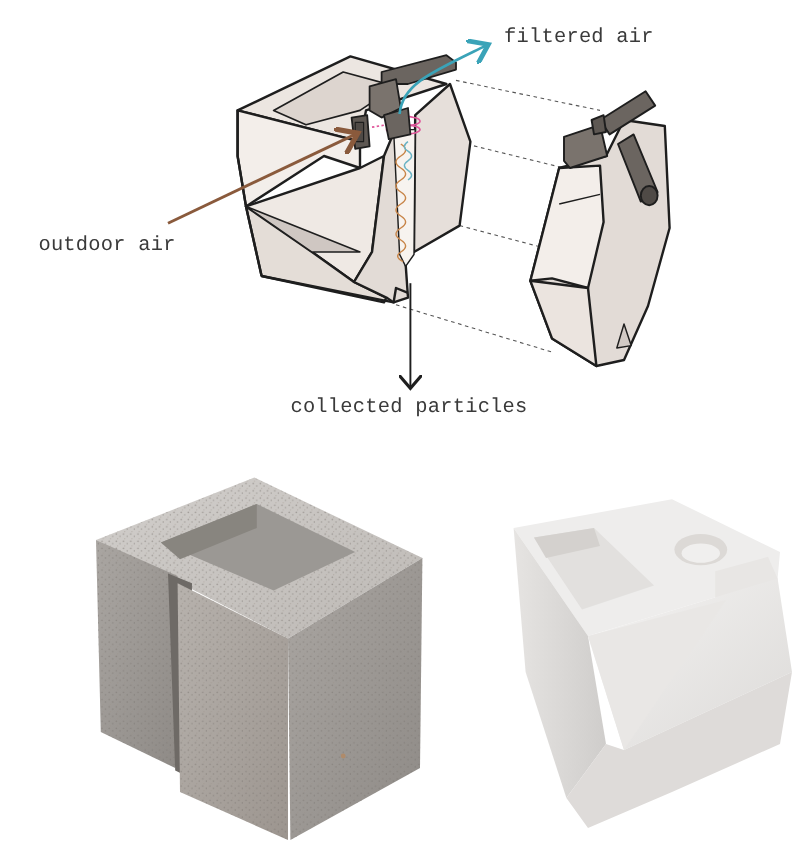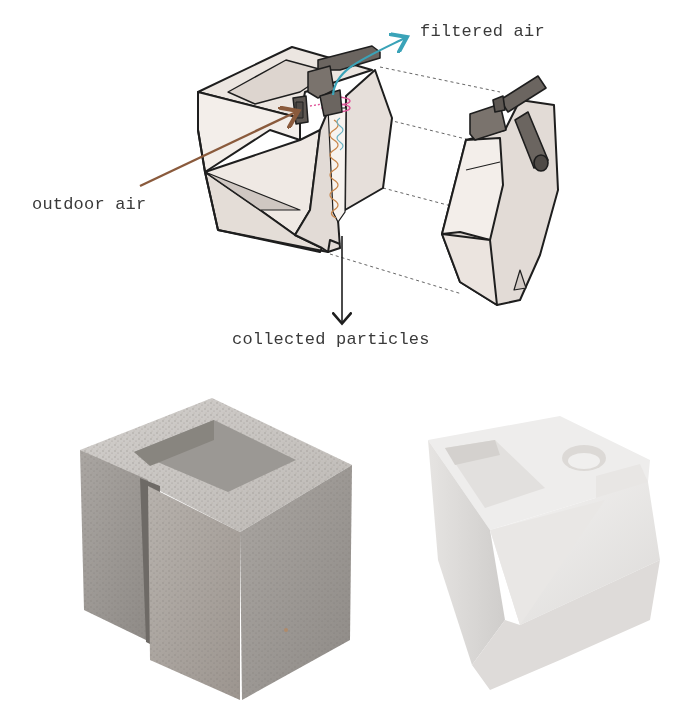--- a/index.html
+++ b/index.html
@@ -3,21 +3,21 @@
   <meta charset="utf-8">
   <style>
     html, body { margin: 0; padding: 0; background: #ffffff; }
     body { width: 677px; height: 716px; position: relative; overflow: hidden;
            font-family: "DejaVu Sans", sans-serif; }
     .stage { position: absolute; left: 0; top: 0; width: 677px; height: 716px; font-family: Liberation Mono, monospace; }
     .label { position: absolute; color: #3a3a3a; font-size: 17px; font-weight: 300;
              letter-spacing: 0.2px; white-space: nowrap; }
     #lbl-filtered { left: 420px; top: 22px; }
     #lbl-outdoor  { left: 20px;  top: 195px; margin-left: 12px; }
-    #lbl-collected{ left: 232px; top: 330px; text-align: center; }
+    #lbl-collected{ left: 242px; top: 330px; text-align: center; }
     svg { position: absolute; left: 0; top: 0; }
   </style>
 </head>
 <body>
 
 <div class="stage">
 
   <svg width="677" height="716" viewBox="0 0 677 716">
     <defs>
       <marker id="arrTeal" markerWidth="10" markerHeight="10" refX="6" refY="5" orient="auto">

